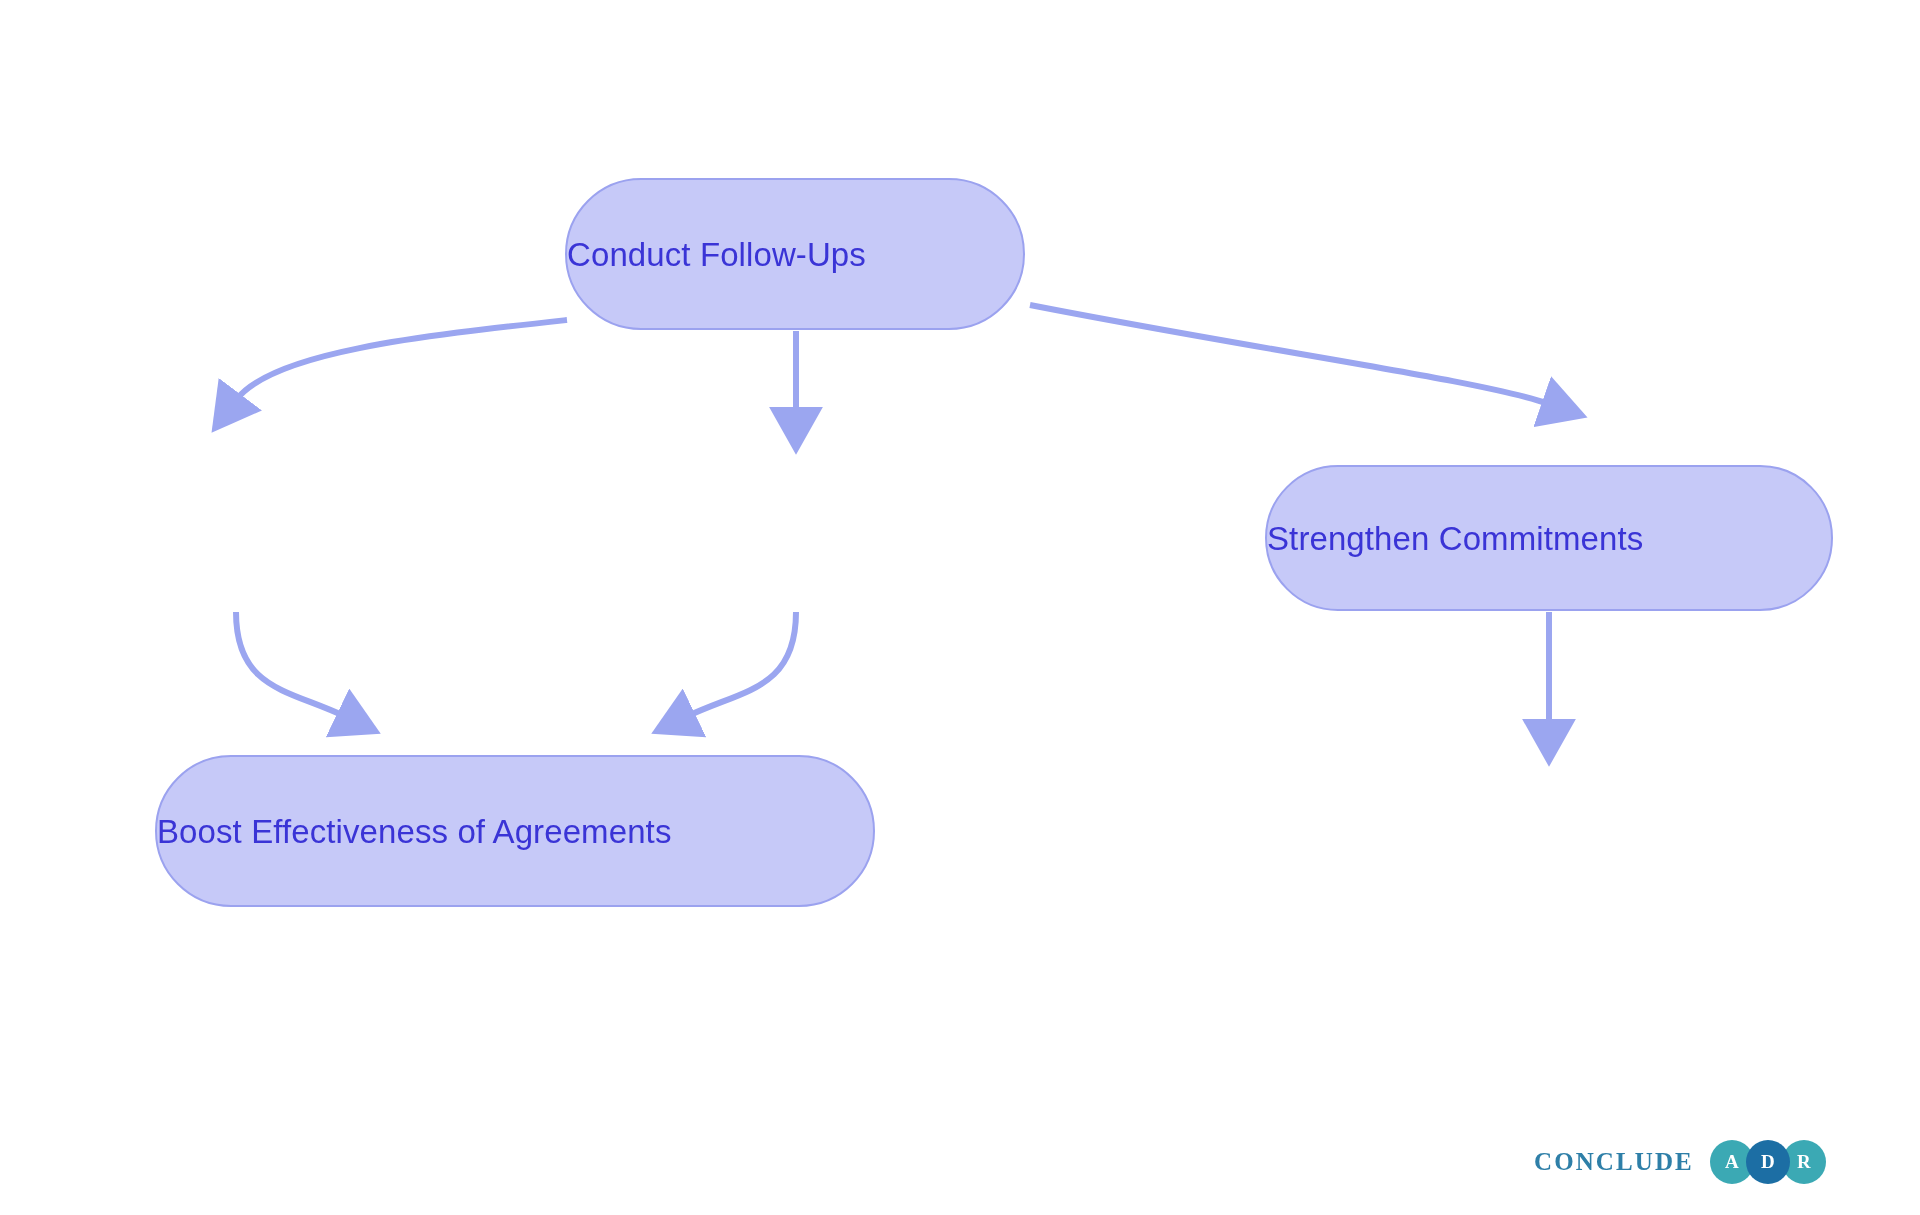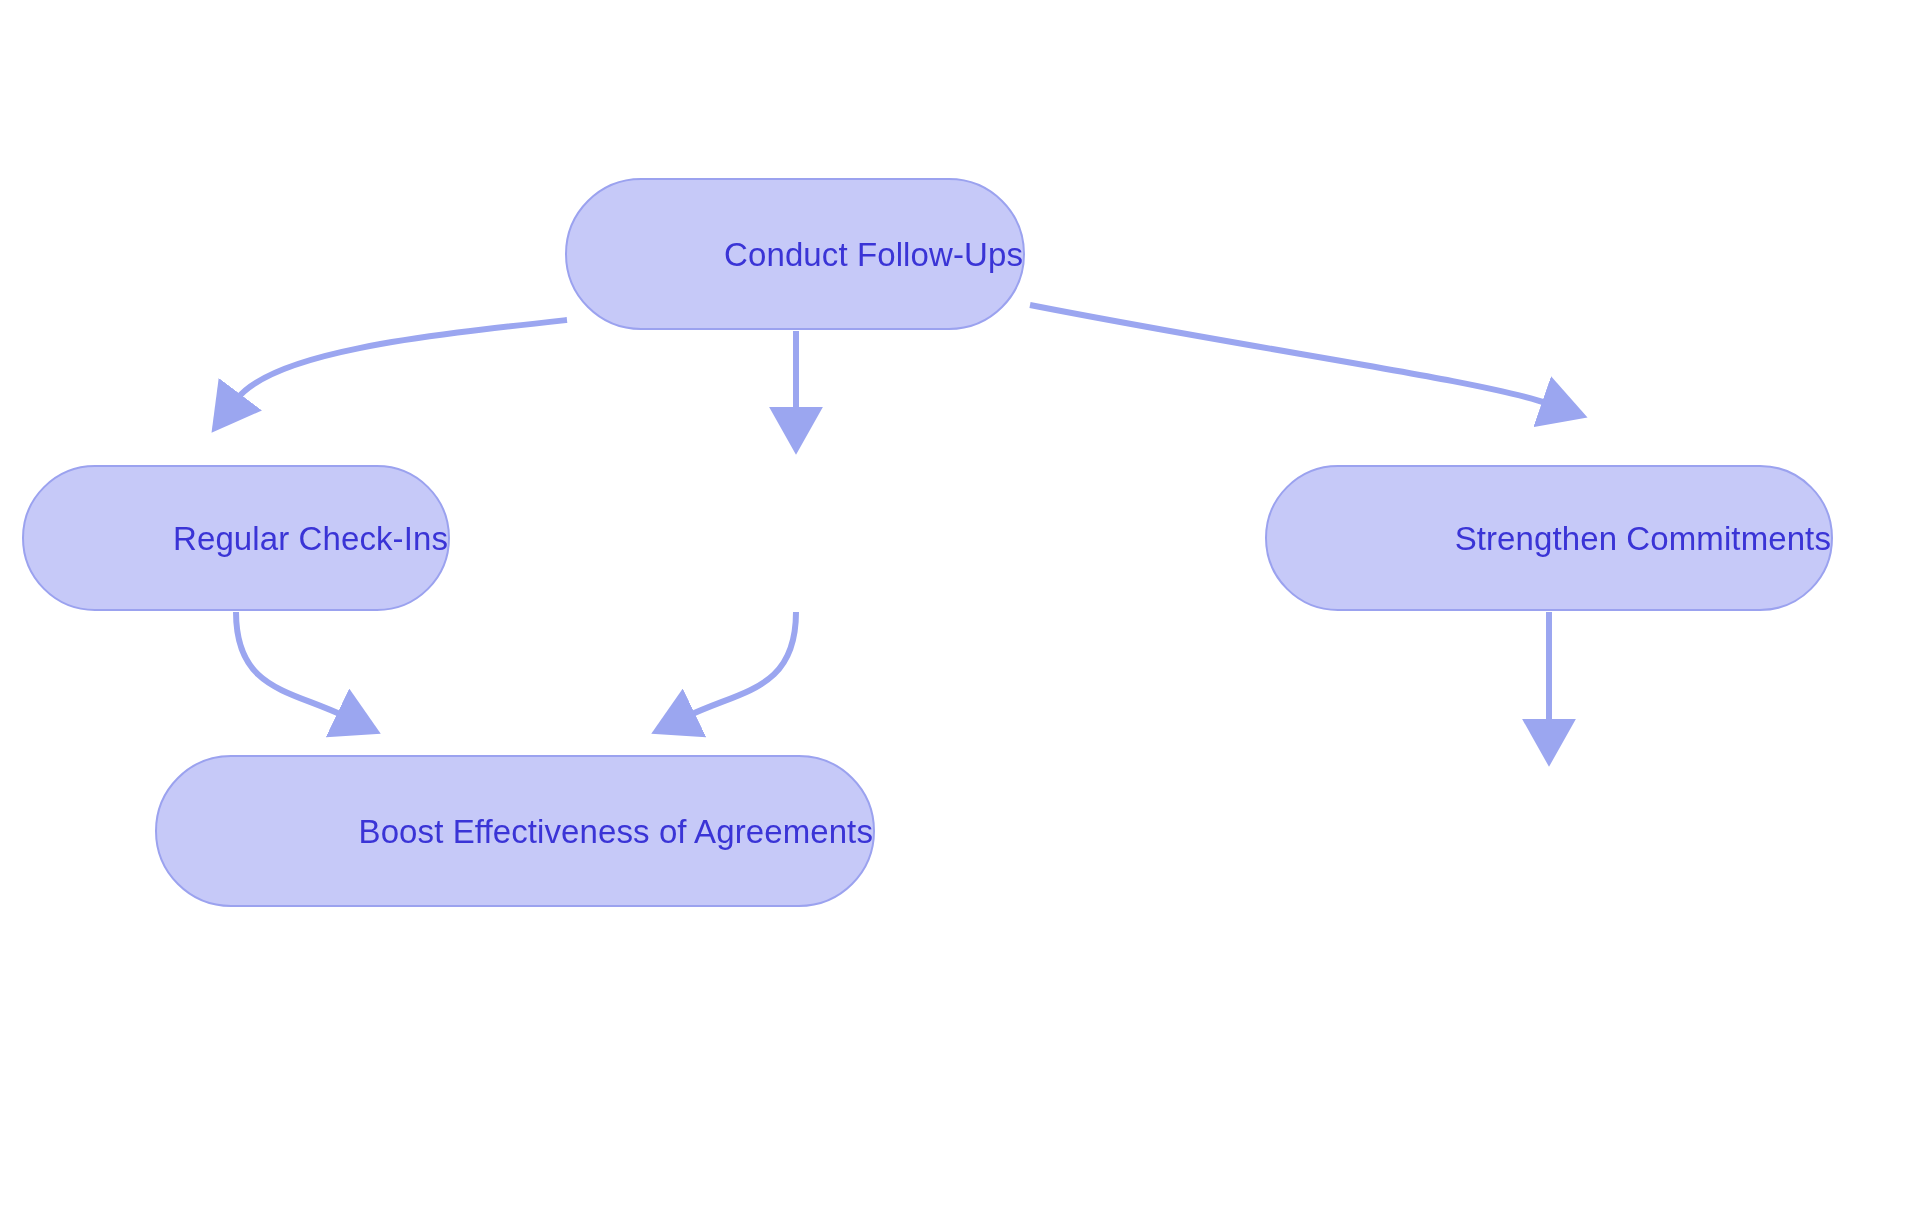--- a/index.html
+++ b/index.html
@@ -26,21 +26,21 @@
     top: 0;
     width: 1920px;
     height: 1215px;
     pointer-events: none;
   }
   .node {
     position: absolute;
     box-sizing: border-box;
     display: flex;
     align-items: center;
-    justify-content: flex-end;
+    justify-content: flex-start;
     background: #c6c9f8;
     border: 2px solid #9ba2ef;
     border-radius: 80px;
     z-index: 2;
   }
   .node-label {
     color: #3a34d6;
     font-family: "Liberation Sans", sans-serif;
     font-size: 33px;
     font-weight: 400;
@@ -118,28 +118,33 @@
 
     <path d="M 796,612 C 796,690 742,690 688,716" fill="none" stroke="#9ba6f0" stroke-width="6" stroke-linecap="butt" marker-end="url(#arrowhead)"></path>
 
     <path d="M 1549,612 L 1549,726" fill="none" stroke="#9ba6f0" stroke-width="6" stroke-linecap="butt" marker-end="url(#arrowhead)"></path>
   </svg>
 
   <div class="node" id="node-root">
     <span class="node-label">Conduct Follow-Ups</span>
   </div>
 
-  <div class="node" id="node-checkins">
-    <span class="node-label">Regular Check-Ins</span>
-  </div>
 
 
   <div class="node" id="node-boost">
     <span class="node-label">Boost Effectiveness of Agreements</span>
   </div>
 
   <div class="node" id="node-commitments">
     <span class="node-label">Strengthen Commitments</span>
   </div>
 
 
+  <div id="logo">
+    <span id="logo-wordmark">CONCLUDE</span>
+    <span class="logo-circles">
+      <span class="logo-circle teal c-a">A</span>
+      <span class="logo-circle blue c-d">D</span>
+      <span class="logo-circle teal c-r">R</span>
+    </span>
+  </div>
 
 </div>
 
 </body></html>

